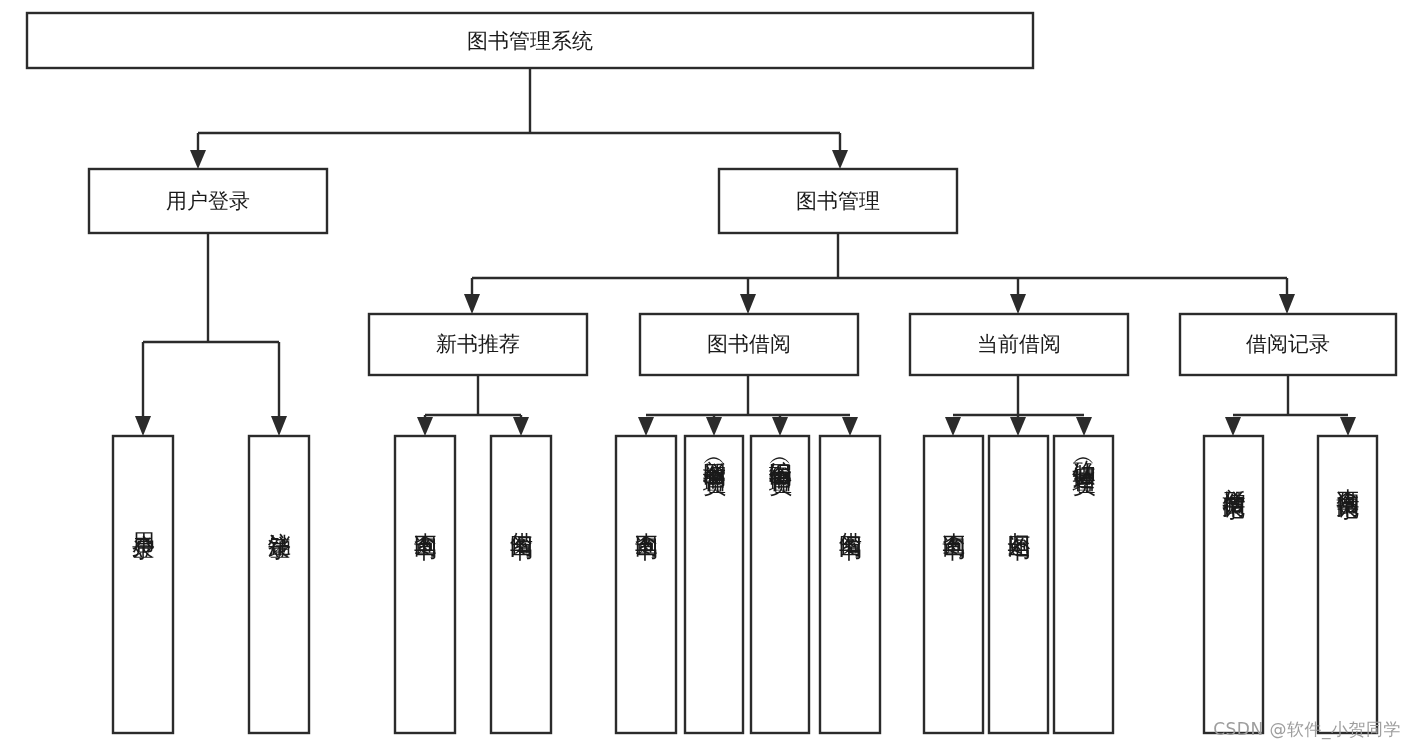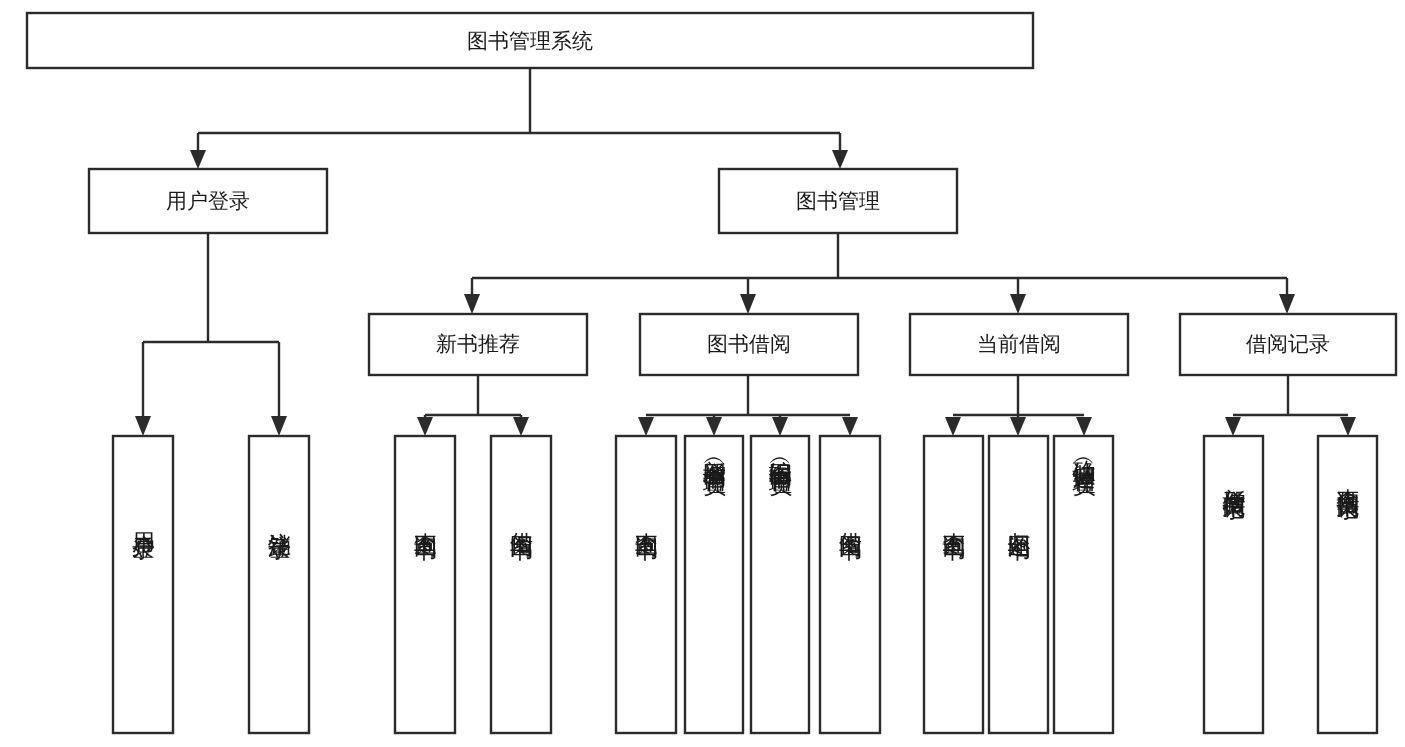--- a/index.html
+++ b/index.html
@@ -242,14 +242,15 @@
   <div class="leaf-label-wrap" style="left:1046px; top:436px; width:59px; height:297px;">
     <span class="leaf-label" style="margin-top:6px;">确认归还（管理员）</span>
   </div>
   <div class="leaf-label-wrap" style="left:1196px; top:436px; width:59px; height:297px;">
     <span class="leaf-label" style="margin-top:34px;">新增借阅记录</span>
   </div>
   <div class="leaf-label-wrap" style="left:1310px; top:436px; width:59px; height:297px;">
     <span class="leaf-label" style="margin-top:34px;">查询借阅记录</span>
   </div>
 
+  <div class="watermark">CSDN @软件_小贺同学</div>
 
 </div>
 
 </body></html>

